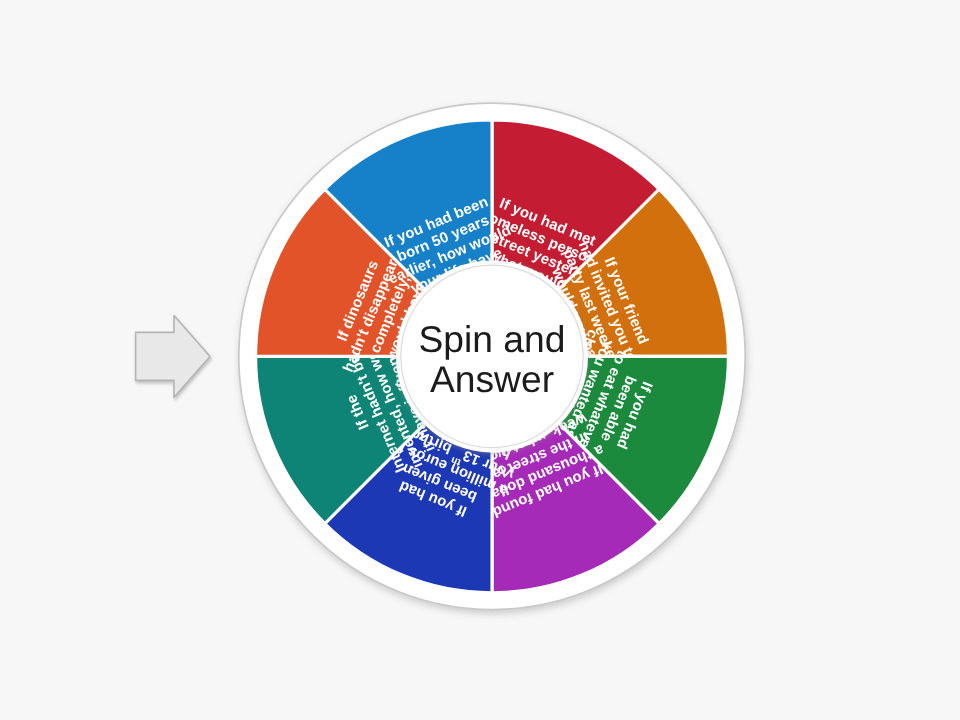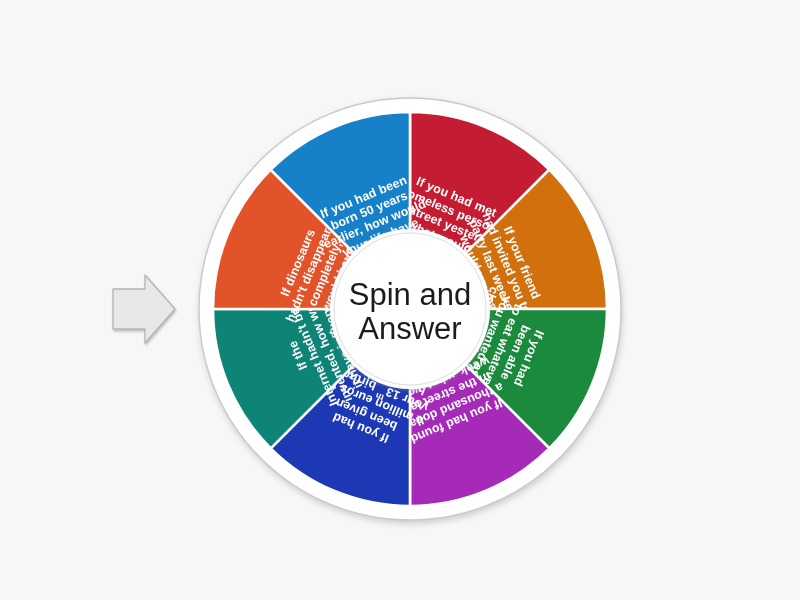--- a/index.html
+++ b/index.html
@@ -9,21 +9,21 @@
   body {
     width: 800px;
     height: 600px;
     background: #f7f7f7;
     font-family: "Liberation Sans", sans-serif;
     overflow: hidden;
     position: relative;
   }
   #stage {
     position: absolute;
-    left: 0; top: 16px;
+    left: 0; top: 4px;
     width: 800px;
     height: 492px;
   }
   #wheel-svg {
     position: absolute;
     left: 0; top: 0;
   }
   .hub-text {
     font-family: "Liberation Sans", sans-serif;
     font-size: 31px;

